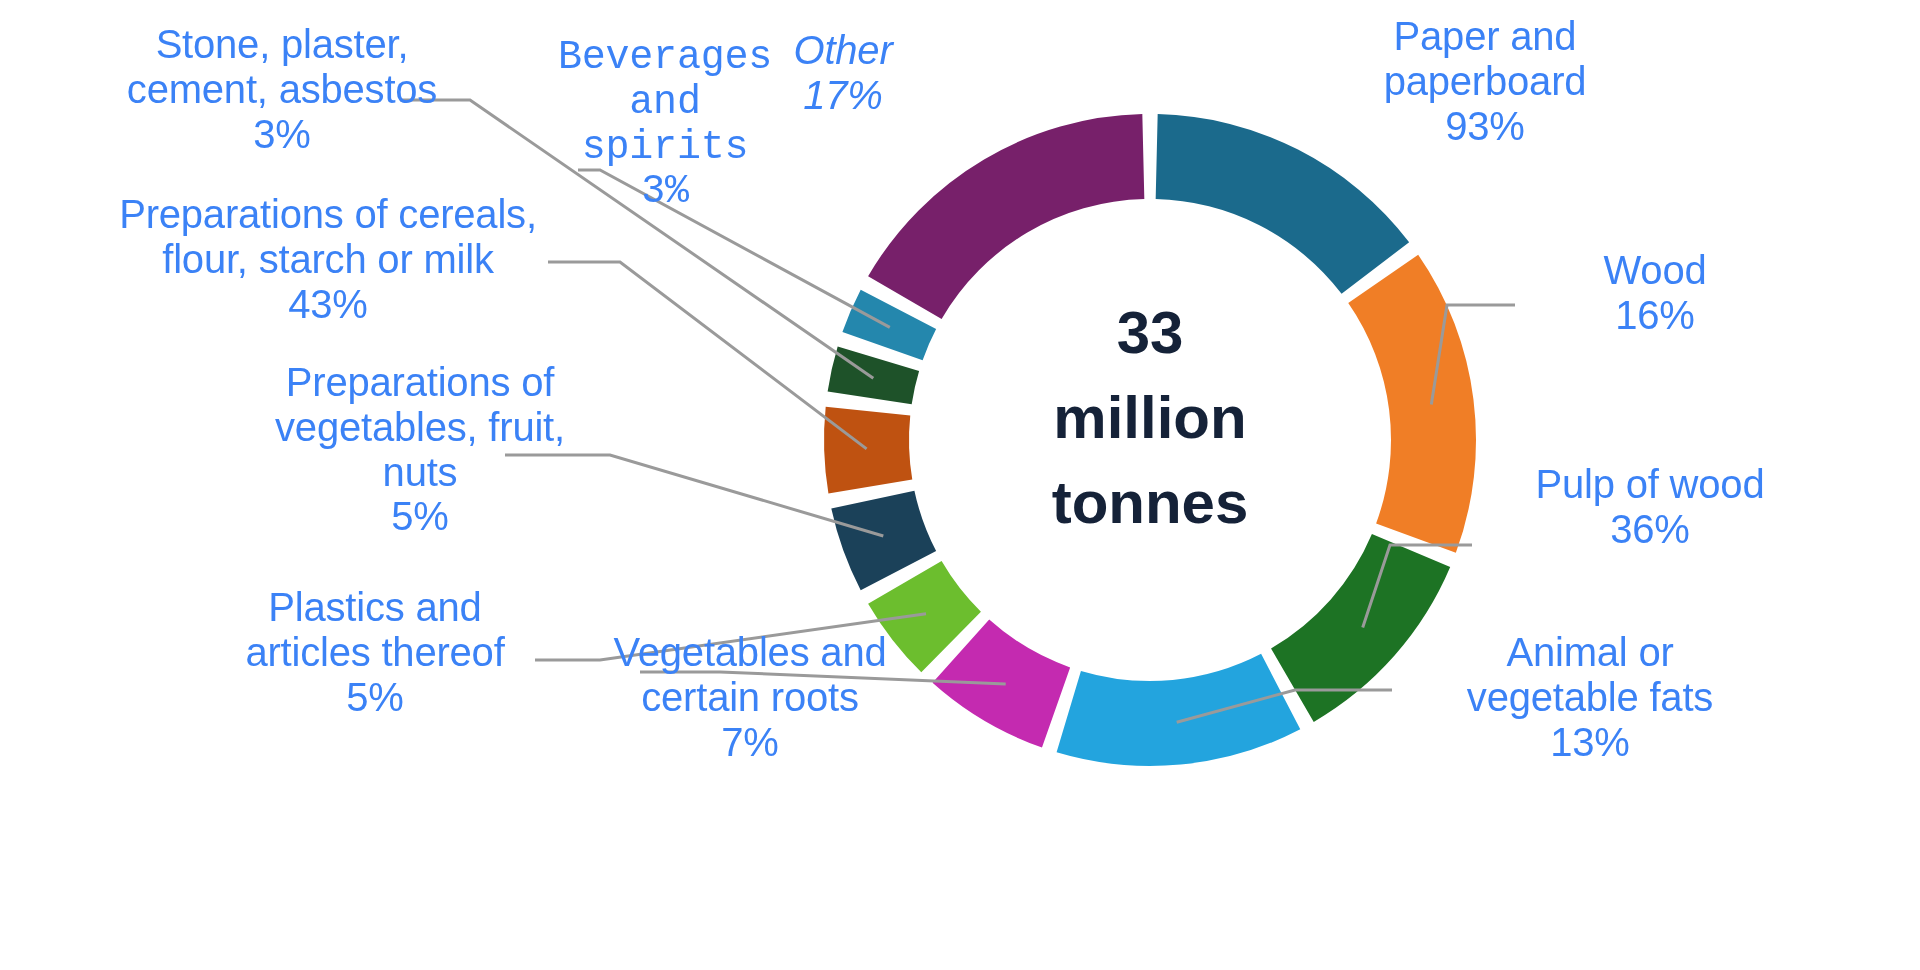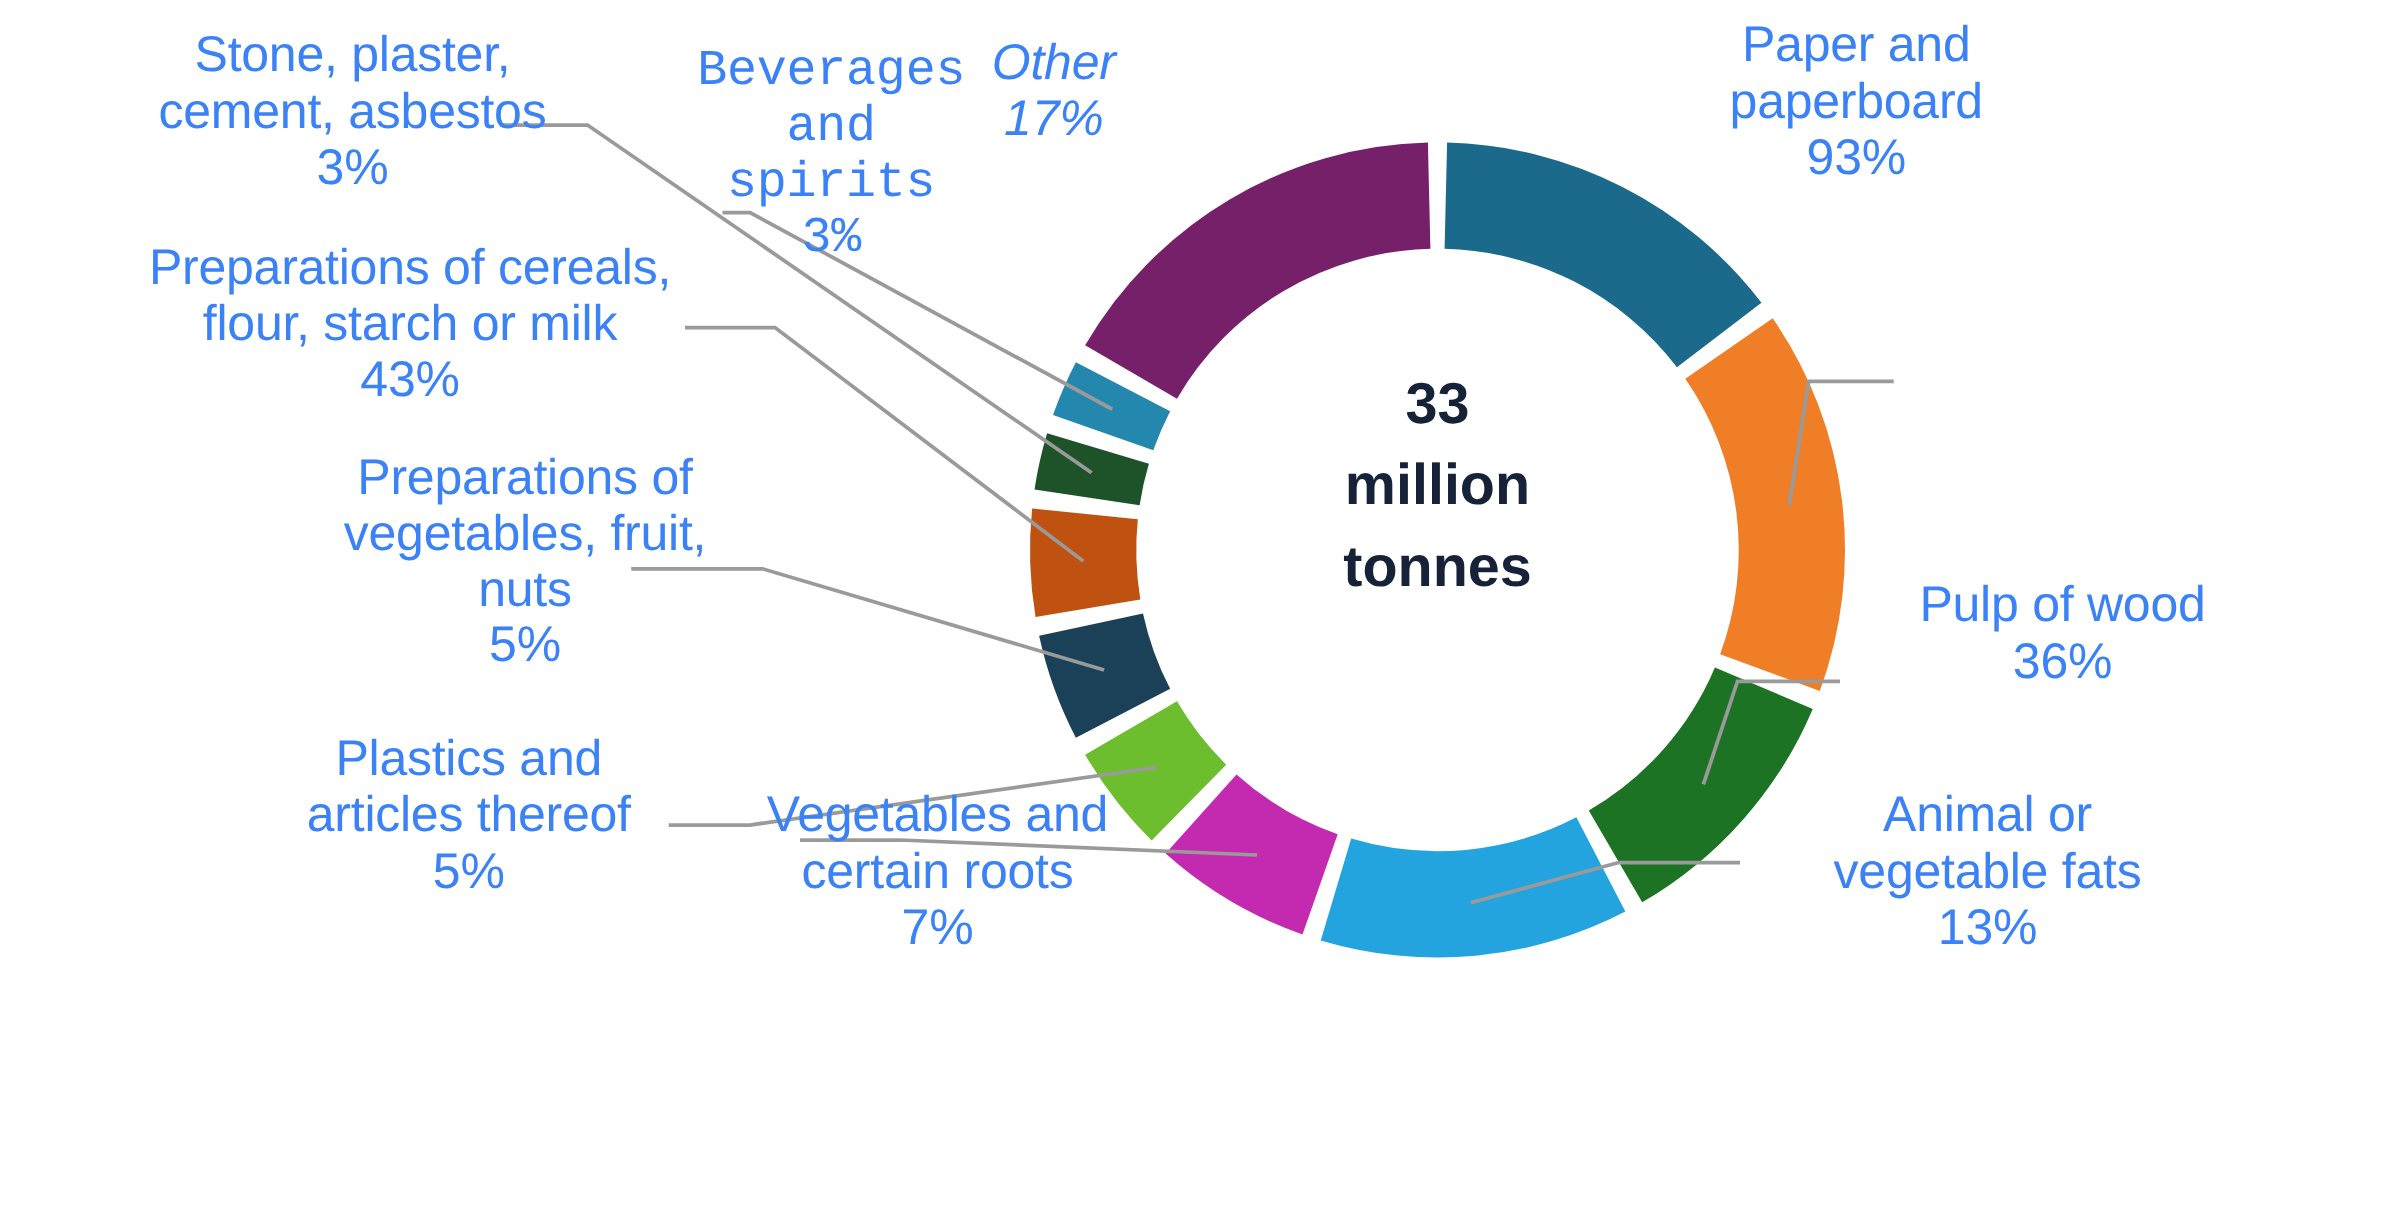--- a/index.html
+++ b/index.html
@@ -34,21 +34,21 @@
     letter-spacing: -0.2px;
   }
   .center-text {
     position: absolute;
     left: 995px;
     top: 290px;
     width: 310px;
     text-align: center;
     font-family: "Liberation Sans", sans-serif;
     font-weight: bold;
-    font-size: 46px;
+    font-size: 60px;
     line-height: 1.42;
     color: #152238;
     white-space: pre-line;
   }
   .edge-fade-l, .edge-fade-r {
     position: absolute;
     top: 0;
     width: 10px;
     height: 970px;
     background: #ffffff;
@@ -117,20 +117,22 @@
 17%</div>
 
   <div class="label" style="left:560px; top:630px; width:380px;">Vegetables and
 certain roots
 7%</div>
 
   <div class="label" style="left:1310px; top:14px; width:350px;">Paper and
 paperboard
 93%</div>
 
+  <div class="label" style="left:1530px; top:248px; width:250px;">Wood
+16%</div>
 
   <div class="label" style="left:1490px; top:462px; width:320px;">Pulp of wood
 36%</div>
 
   <div class="label" style="left:1400px; top:630px; width:380px;">Animal or
 vegetable fats
 13%</div>
 
   <div class="edge-fade-l"></div>
   <div class="edge-fade-r"></div>

